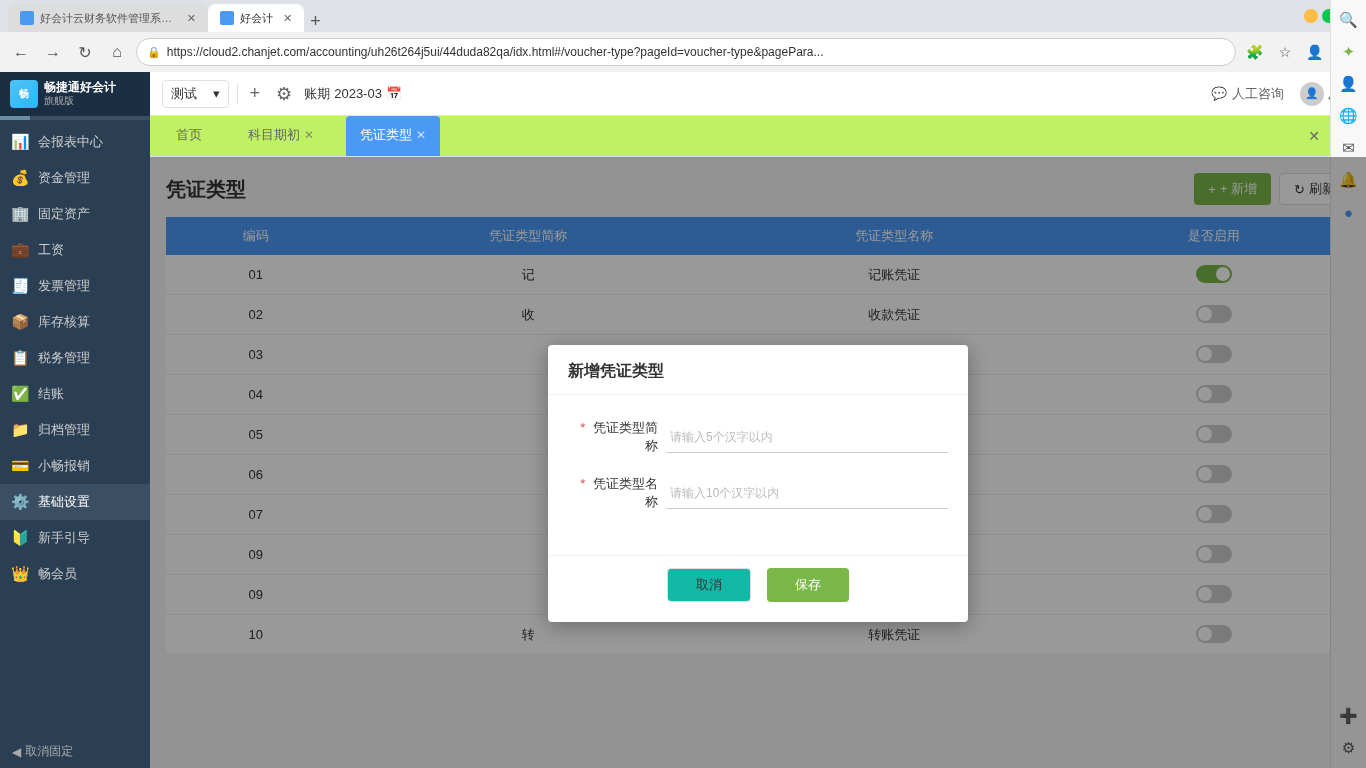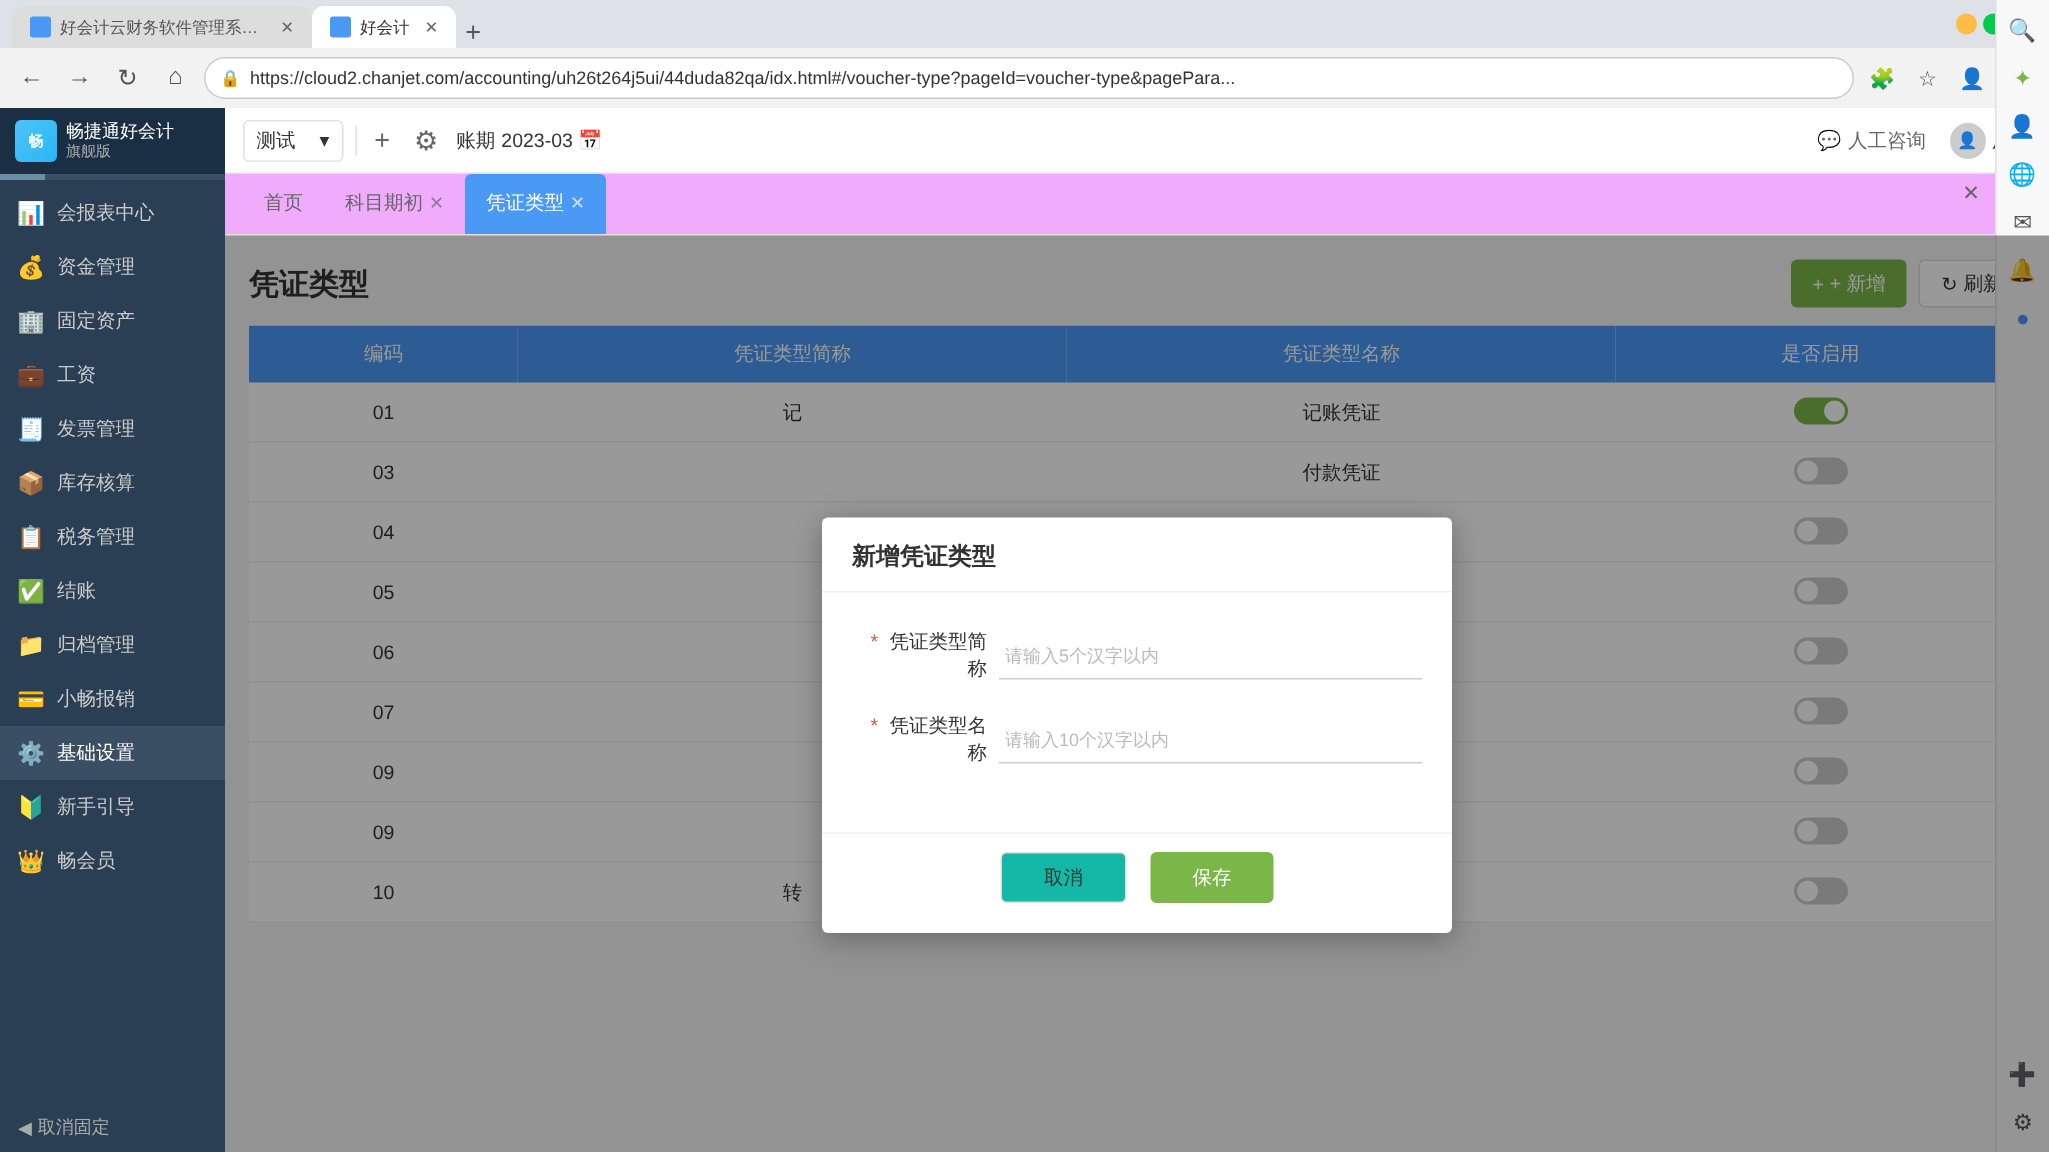--- a/index.html
+++ b/index.html
@@ -23,41 +23,41 @@
     .toolbar-icons { display: flex; gap: 4px; }
     .toolbar-icon-btn { width: 26px; height: 26px; border-radius: 50%; border: none; background: none; color: #555; cursor: pointer; display: flex; align-items: center; justify-content: center; font-size: 14px; }
 
     
     .app-container { width: 100%; height: calc(768px - 72px); display: flex; }
 
     
     .sidebar { width: 150px; background: #2a3f54; color: #fff; display: flex; flex-direction: column; flex-shrink: 0; }
     .sidebar-header { background: #1a2f44; padding: 8px 10px; display: flex; align-items: center; gap: 6px; }
     .sidebar-logo { width: 28px; height: 28px; background: linear-gradient(135deg, #4fc3f7, #29b6f6); border-radius: 4px; display: flex; align-items: center; justify-content: center; font-size: 10px; color: #fff; font-weight: bold; flex-shrink: 0; }
-    .sidebar-title { font-size: 12px; color: #fff; font-weight: normal; line-height: 1.2; }
+    .sidebar-title { font-size: 12px; color: #fff; font-weight: bold; line-height: 1.2; }
     .sidebar-subtitle { font-size: 10px; color: #aaa; }
     .sidebar-nav { flex: 1; overflow-y: auto; padding: 4px 0; }
     .sidebar-nav::-webkit-scrollbar { width: 4px; }
     .sidebar-nav::-webkit-scrollbar-thumb { background: #4a5f74; }
     .sidebar-item { display: flex; align-items: center; gap: 8px; padding: 9px 12px; cursor: pointer; color: #ccc; font-size: 13px; }
     .sidebar-item.active { background: #3a4f64; color: #fff; }
     .sidebar-item-icon { width: 18px; height: 18px; display: flex; align-items: center; justify-content: center; font-size: 15px; flex-shrink: 0; }
     .sidebar-footer { padding: 8px 12px; font-size: 12px; color: #aaa; cursor: pointer; display: flex; align-items: center; gap: 4px; }
 
     
     .app-header { background: #fff; border-bottom: 1px solid #e0e0e0; display: flex; align-items: center; padding: 0 12px; height: 44px; gap: 8px; }
     .company-selector { display: flex; align-items: center; gap: 16px; padding: 4px 8px; border: 1px solid #e0e0e0; border-radius: 4px; cursor: pointer; font-size: 13px; color: #333; }
     .header-divider { width: 1px; height: 20px; background: #e0e0e0; }
     .header-btn { border: none; background: none; cursor: pointer; color: #666; font-size: 18px; padding: 4px; }
     .period-info { display: flex; align-items: center; gap: 4px; font-size: 13px; color: #333; }
     .header-spacer { flex: 1; }
     .header-action { display: flex; align-items: center; gap: 4px; padding: 4px 8px; cursor: pointer; color: #666; font-size: 13px; }
     .header-user { display: flex; align-items: center; gap: 4px; cursor: pointer; color: #333; font-size: 13px; }
     .user-avatar { width: 24px; height: 24px; background: #ccc; border-radius: 50%; display: flex; align-items: center; justify-content: center; font-size: 11px; color: #666; }
-    .tab-nav { display: flex; align-items: flex-start; padding: 0 12px; background: #f0abfc; border-bottom: 1px solid #e0e0e0; }
+    .tab-nav { display: flex; align-items: center; padding: 0 12px; background: #bef264; border-bottom: 1px solid #e0e0e0; gap: 18px; }
     .content-tab { display: flex; align-items: center; gap: 4px; padding: 10px 14px; font-size: 13px; cursor: pointer; color: #666; border-bottom: 2px solid transparent; }
     .content-tab.active { color: #fff; background: #4a9af5; border-radius: 4px 4px 0 0; border-bottom: 2px solid #4a9af5; }
     .content-tab .tab-x { font-size: 12px; color: inherit; opacity: 0.7; }
     .voucher-page { padding: 16px; background: #f5f5f5; height: 100%; }
     .page-header { display: flex; align-items: center; justify-content: space-between; margin-bottom: 12px; }
     .page-title { font-size: 20px; font-weight: bold; color: #333; }
     .page-actions { display: flex; gap: 8px; }
     .btn-primary { background: #7ab648; color: #fff; border: none; padding: 6px 14px; border-radius: 4px; cursor: pointer; font-size: 13px; display: flex; align-items: center; gap: 4px; }
     .btn-default { background: #fff; color: #333; border: 1px solid #ddd; padding: 6px 14px; border-radius: 4px; cursor: pointer; font-size: 13px; display: flex; align-items: center; gap: 4px; }
 
@@ -288,20 +288,30 @@
                 <th>是否启用</th>
               </tr>
             </thead>
             <tbody id="table-body">
             <tr>
       <td>01</td>
       <td>记</td>
       <td>记账凭证</td>
       <td>
         <div class="toggle on">
+          <div class="toggle-knob"></div>
+        </div>
+      </td>
+    </tr>
+                <tr>
+      <td>02</td>
+      <td>收</td>
+      <td>收款凭证</td>
+      <td>
+        <div class="toggle off">
           <div class="toggle-knob"></div>
         </div>
       </td>
     </tr>
                 <tr>
       <td>03</td>
       <td></td>
       <td>付款凭证</td>
       <td>
         <div class="toggle off">

